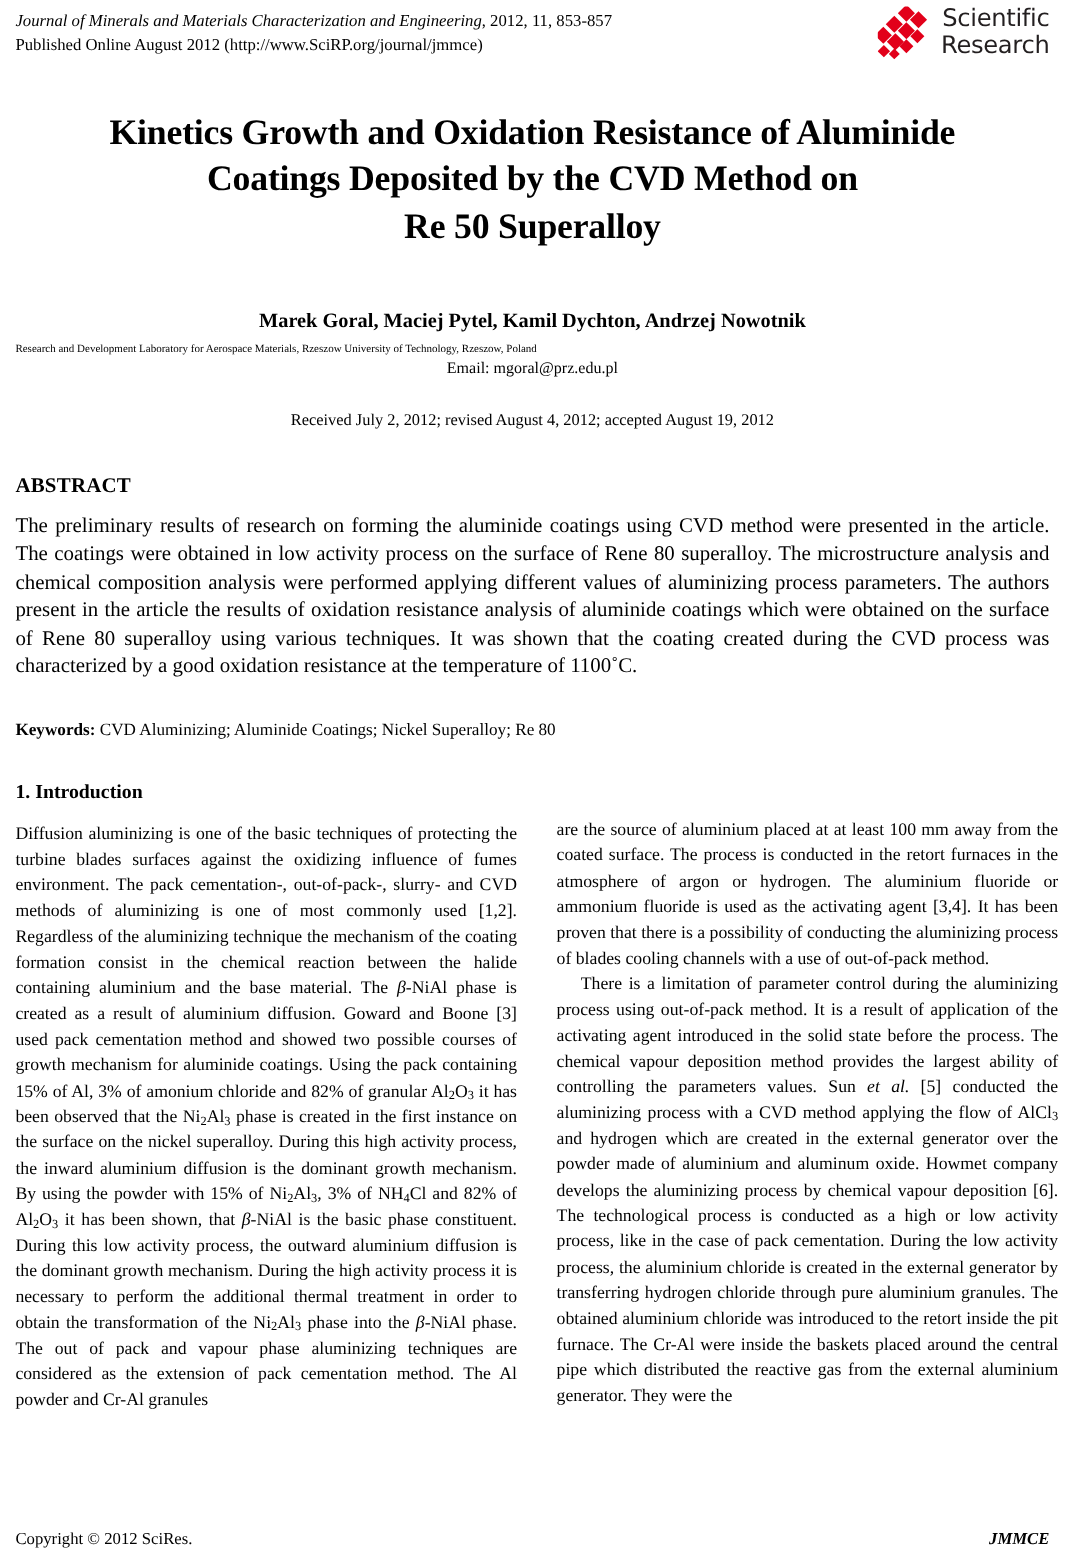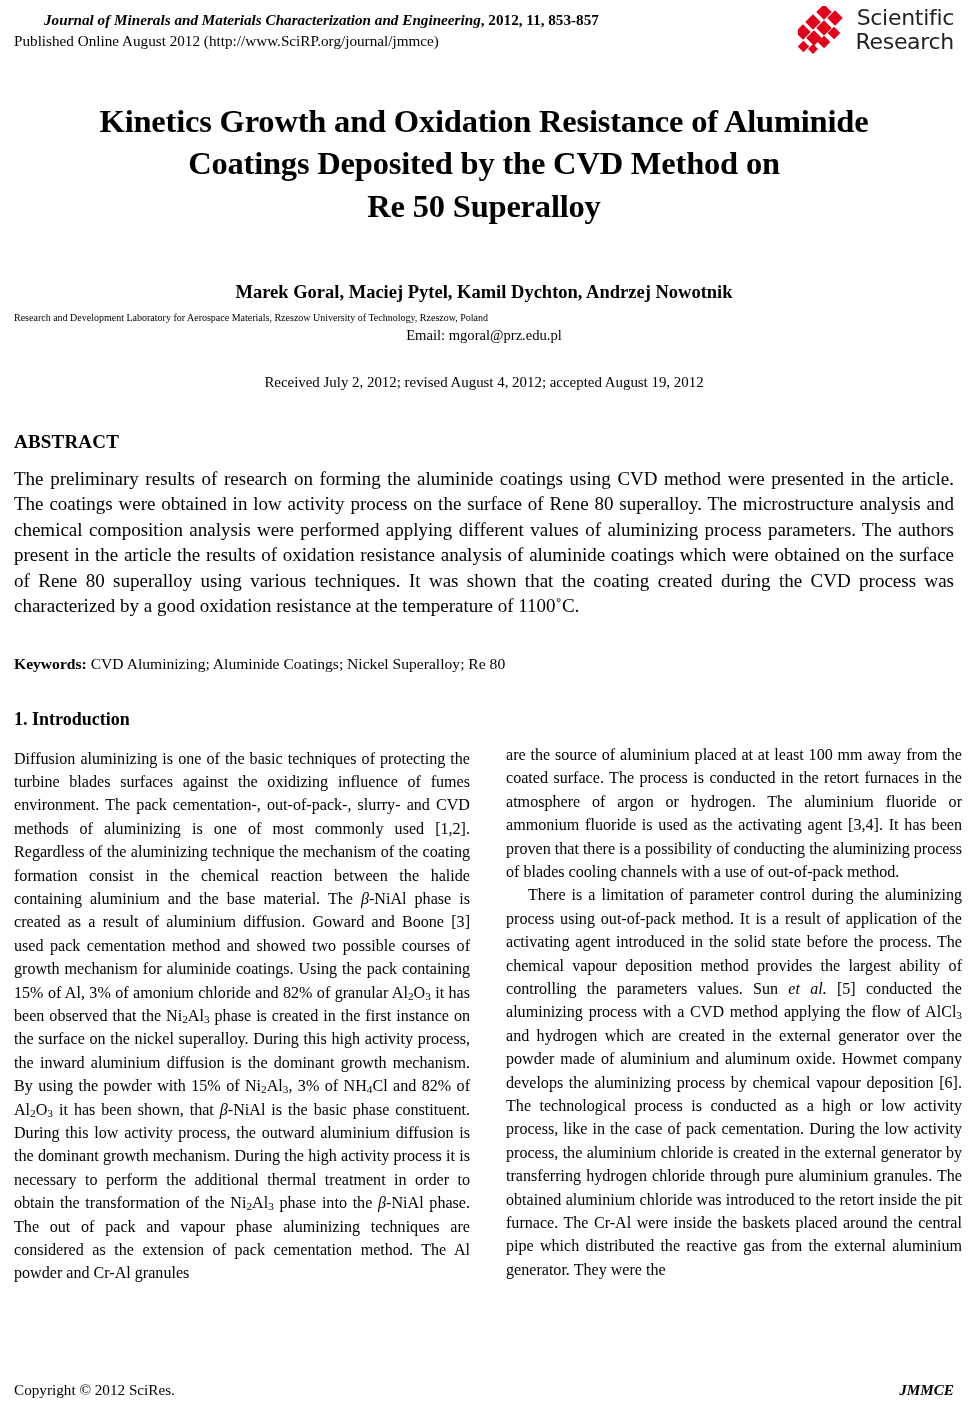--- a/index.html
+++ b/index.html
@@ -25,25 +25,24 @@
   
   .masthead {
     position: relative;
     height: 46px;
   }
   .masthead-text {
     width: 640px;
   }
   .journal-line {
     font-size: 15.2px;
-    font-weight: bold;
+    font-weight: normal;
     font-style: italic;
     line-height: 1.38;
     white-space: nowrap;
-    margin-left: 30px;
   }
   .journal-line .vol {
     font-style: normal;
   }
   .published-line {
     font-size: 15.2px;
     line-height: 1.38;
     white-space: nowrap;
   }
 
@@ -169,21 +168,21 @@
     vertical-align: -0.22em;
   }
   .ital { font-style: italic; }
   .greek { font-family: "Liberation Serif", "DejaVu Serif", serif; font-style: italic; }
 
   
   .footer {
     position: absolute;
     left: 14px;
     right: 14px;
-    bottom: 18px;
+    bottom: 8px;
     display: flex;
     justify-content: space-between;
     align-items: baseline;
     font-size: 15.2px;
   }
   .footer-right {
     font-weight: bold;
     font-style: italic;
   }
 </style>

